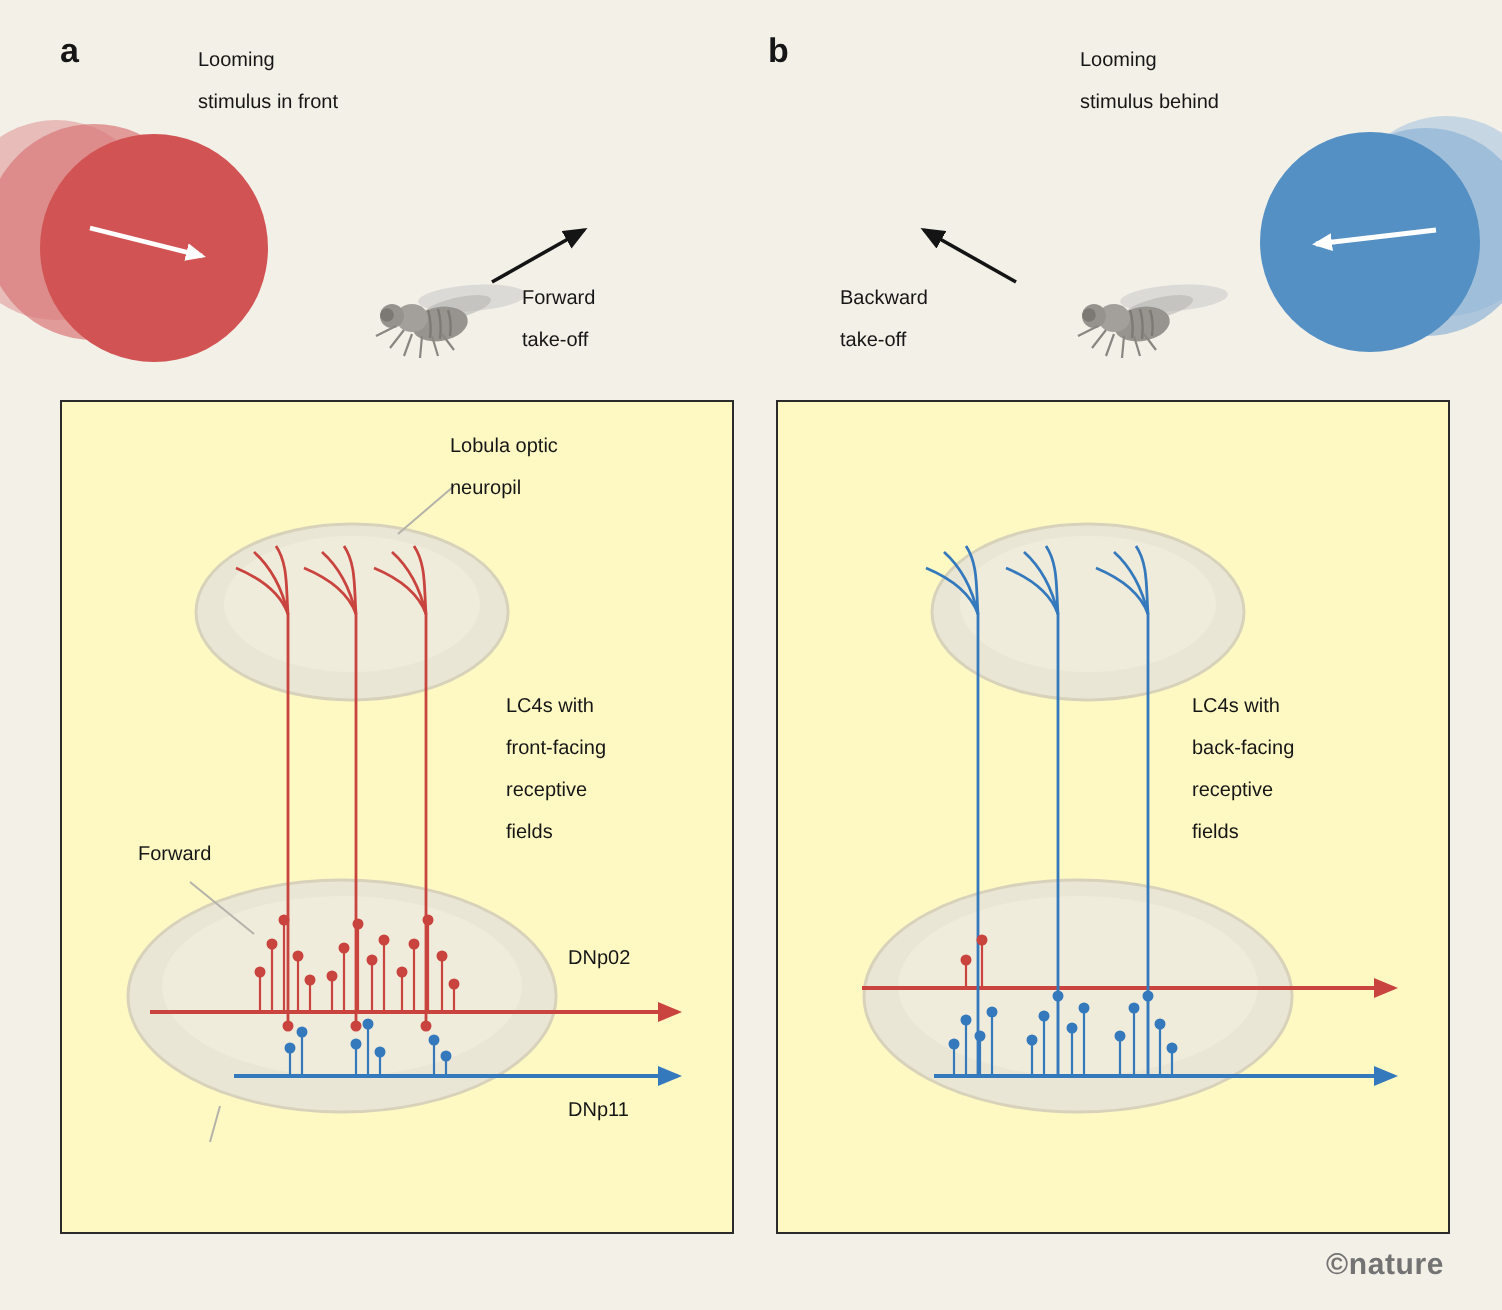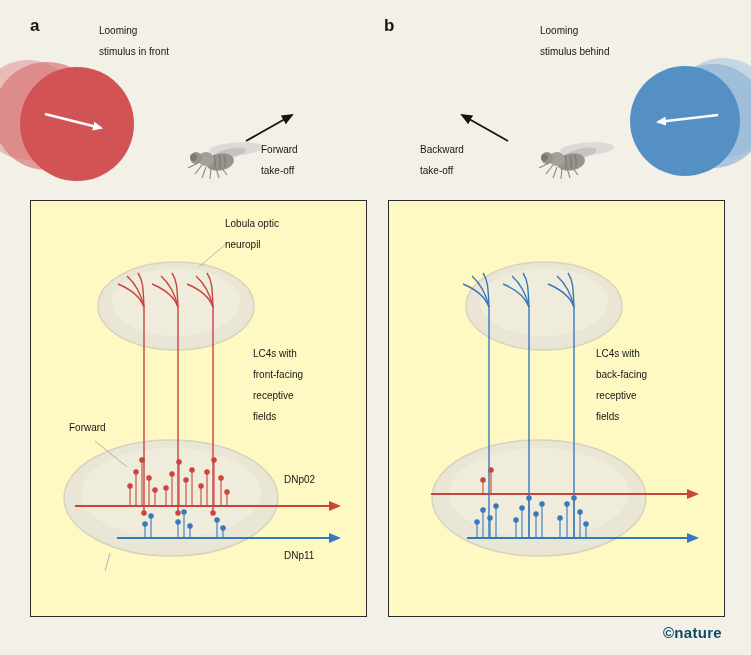--- a/index.html
+++ b/index.html
@@ -2,21 +2,21 @@
 <html><head>
 <meta charset="utf-8">
 <style>
   html,body{margin:0;padding:0;background:#ffffff;}
   .canvas{position:relative;width:751px;height:655px;background:#f3f0e8;font-family:"Liberation Sans",sans-serif;color:#161616;overflow:hidden;}
   .abs{position:absolute;}
   .txt{font-size:10px;line-height:21px;white-space:pre-line;}
   .panel-letter{font-size:17px;font-weight:700;}
   .dbox{position:absolute;top:200px;width:335px;height:415px;background:#fef9c3;border:1.4px solid #2b2b2b;}
   .dbox > svg{position:absolute;left:0;top:0;}
-  .watermark{font-size:15px;color:#0c4a6e;font-weight:700;letter-spacing:.3px;}
+  .watermark{font-size:15px;color:#737373;font-weight:700;letter-spacing:.3px;}
 </style>
 </head>
 <body>
 
 <div class="canvas">
 
   <div class="abs panel-letter" style="left:30px;top:16px">a</div>
   <div class="abs txt" style="left:99px;top:20px">Looming
 stimulus in front</div>
 

